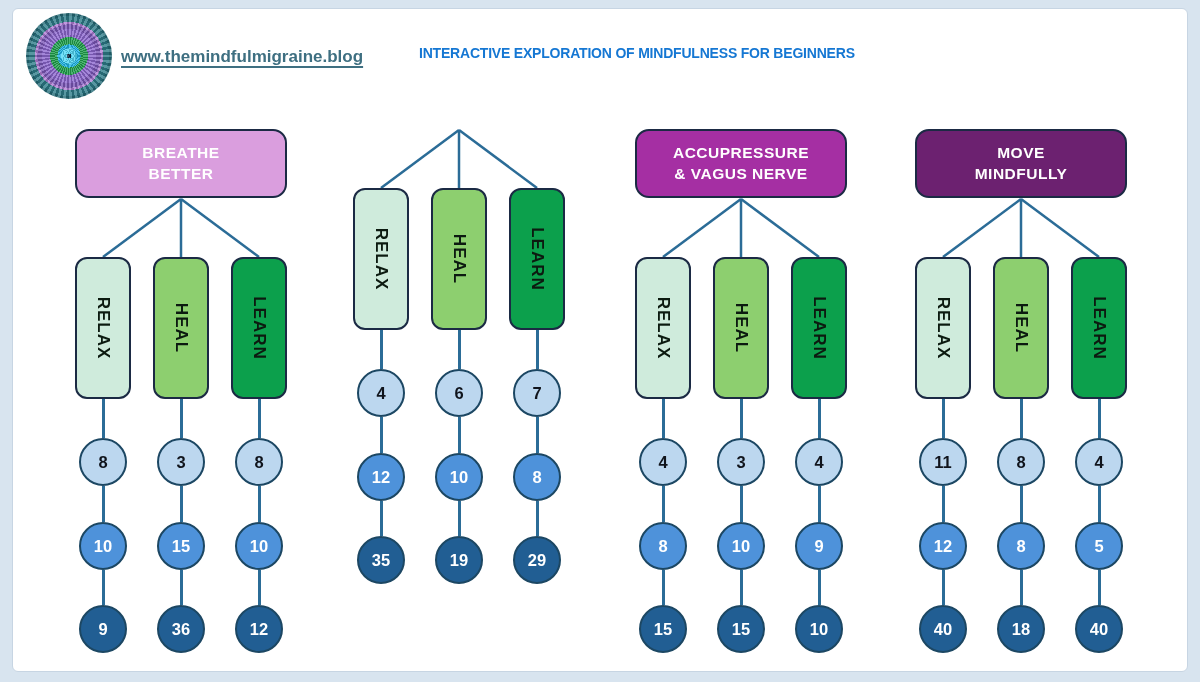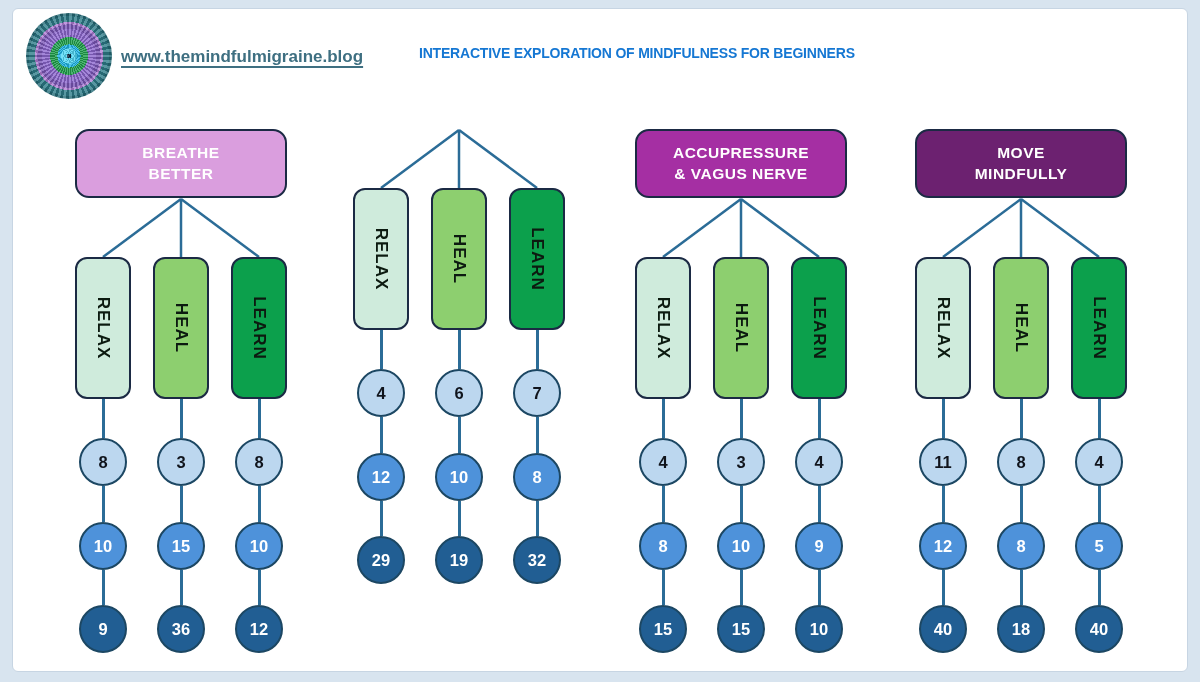--- a/index.html
+++ b/index.html
@@ -147,43 +147,43 @@
     <div class="branches">
       <div class="branch">
         <div class="branch-box relax">
             <span class="vlabel">RELAX</span>
           </div>
         <div class="vl vl1"></div>
         <div class="circle r1">4</div>
         <div class="vl vl2"></div>
         <div class="circle r2">12</div>
         <div class="vl vl3"></div>
+        <div class="circle r3">35</div>
+      </div>
+      <div class="branch">
+        <div class="branch-box heal">
+            <span class="vlabel">HEAL</span>
+          </div>
+        <div class="vl vl1"></div>
+        <div class="circle r1">6</div>
+        <div class="vl vl2"></div>
+        <div class="circle r2">10</div>
+        <div class="vl vl3"></div>
+        <div class="circle r3">19</div>
+      </div>
+      <div class="branch">
+        <div class="branch-box learn">
+            <span class="vlabel">LEARN</span>
+          </div>
+        <div class="vl vl1"></div>
+        <div class="circle r1">7</div>
+        <div class="vl vl2"></div>
+        <div class="circle r2">8</div>
+        <div class="vl vl3"></div>
         <div class="circle r3">29</div>
-      </div>
-      <div class="branch">
-        <div class="branch-box heal">
-            <span class="vlabel">HEAL</span>
-          </div>
-        <div class="vl vl1"></div>
-        <div class="circle r1">6</div>
-        <div class="vl vl2"></div>
-        <div class="circle r2">10</div>
-        <div class="vl vl3"></div>
-        <div class="circle r3">19</div>
-      </div>
-      <div class="branch">
-        <div class="branch-box learn">
-            <span class="vlabel">LEARN</span>
-          </div>
-        <div class="vl vl1"></div>
-        <div class="circle r1">7</div>
-        <div class="vl vl2"></div>
-        <div class="circle r2">8</div>
-        <div class="vl vl3"></div>
-        <div class="circle r3">32</div>
       </div>
     </div>
   </section>
 
   <section class="column col2">
     <div class="topic-box">
       <span>ACCUPRESSURE</span>
       <span>&amp; VAGUS NERVE</span>
     </div>
     <svg class="fan" viewBox="0 0 212 59">

